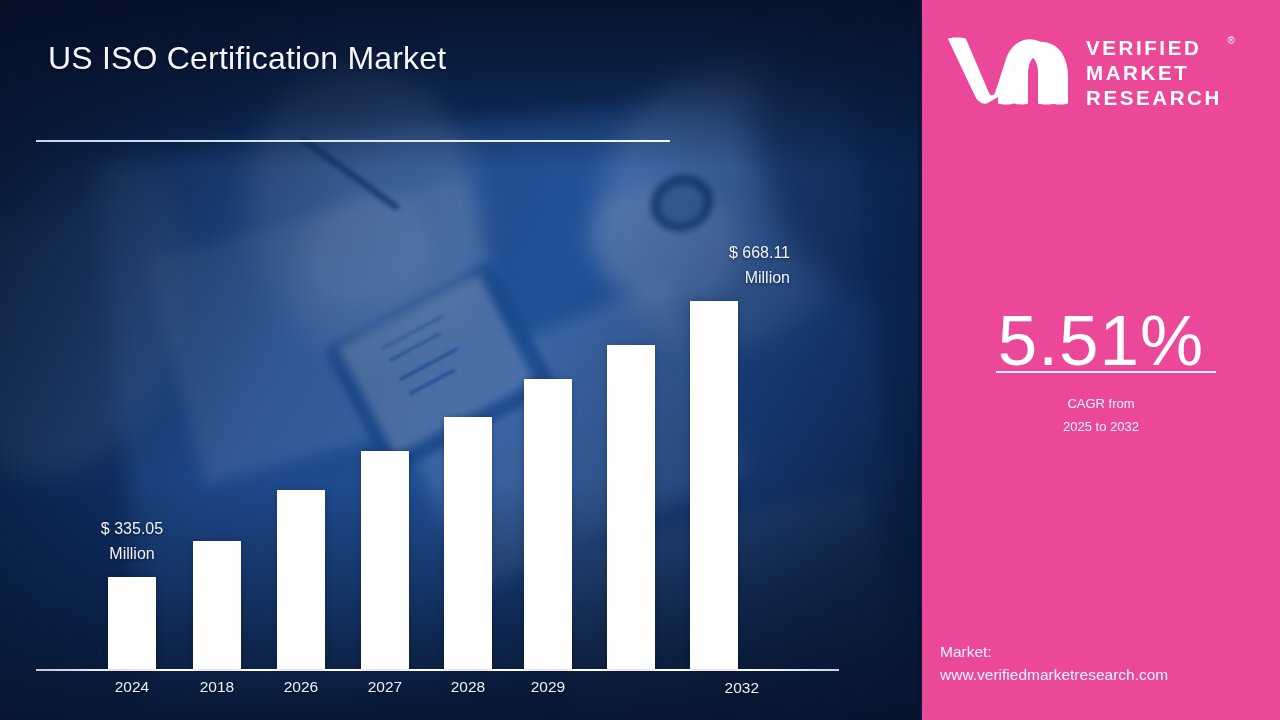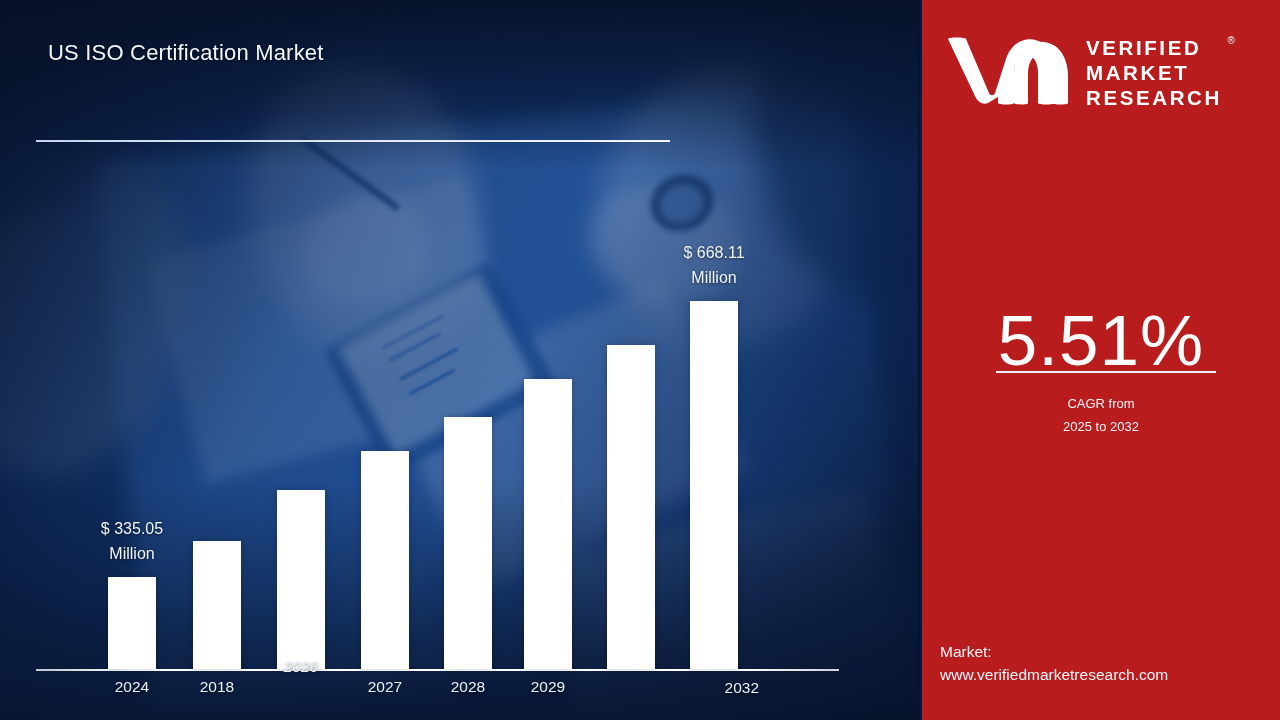--- a/index.html
+++ b/index.html
@@ -194,21 +194,21 @@
   .top-fade {
     position: absolute; left:0; right:0; top:0; height: 170px;
     background: linear-gradient(to bottom, rgba(6,17,40,.92) 0%, rgba(7,20,46,.45) 65%, rgba(8,24,54,0) 100%);
   }
 
   
   .title {
     position: absolute;
     left: 48px;
     top: 40px;
-    font-size: 22px;
+    font-size: 32px;
     color: #f2f6fb;
     letter-spacing: .2px;
     white-space: nowrap;
     text-shadow: 0 1px 3px rgba(0,0,0,.45);
   }
   .title-rule {
     position: absolute;
     left: 36px;
     top: 140px;
     width: 634px;
@@ -252,21 +252,21 @@
     text-align: center;
     white-space: nowrap;
     text-shadow: 0 1px 3px rgba(0,0,0,.5);
   }
 
   
   .right-panel {
     position: absolute;
     left: 922px; top: 0;
     width: 358px; height: 720px;
-    background: #b91c1c;
+    background: #ec4899;
   }
   .panel-seam {
     position: absolute;
     left: 918px; top: 0;
     width: 5px; height: 720px;
     background: linear-gradient(to right, rgba(4,14,34,.9), rgba(9,45,104,.55));
   }
   .logo-wrap {
     position: absolute;
     left: 22px; top: 26px;
@@ -372,34 +372,34 @@
           <div class="bar" style="left: 277px; top: 490px; width: 48px; height: 179px;"></div>
           <div class="bar" style="left: 361px; top: 451px; width: 48px; height: 218px;"></div>
           <div class="bar" style="left: 444px; top: 417px; width: 48px; height: 252px;"></div>
           <div class="bar" style="left: 524px; top: 379px; width: 48px; height: 290px;"></div>
           <div class="bar" style="left: 607px; top: 345px; width: 48px; height: 324px;"></div>
           <div class="bar" style="left: 690px; top: 301px; width: 48px; height: 368px;"></div>
         </div>
       <div id="ticks">
           <div class="tick-label" style="left: 87px; width: 90px; top: 678px;">2024</div>
           <div class="tick-label" style="left: 172px; width: 90px; top: 678px;">2018</div>
-          <div class="tick-label" style="left: 256px; width: 90px; top: 658px; font-style: italic;">2026</div>
+          <div class="tick-label" style="left: 256px; width: 90px; top: 678px;">2026</div>
           <div class="tick-label" style="left: 340px; width: 90px; top: 678px;">2027</div>
           <div class="tick-label" style="left: 423px; width: 90px; top: 678px;">2028</div>
           <div class="tick-label" style="left: 503px; width: 90px; top: 678px;">2029</div>
           <div class="tick-label" style="left: 586px; width: 90px; top: 718px; margin-top: 48px;">2030</div>
           <div class="tick-label" style="left: 669px; width: 90px; top: 679px; text-align: right;">2032</div>
         </div>
 
       <div class="bar-label" style="left:56px; top:516px; width:152px;">
         <div>$ 335.05</div>
         <div>Million</div>
       </div>
 
-      <div class="bar-label" style="left:638px; top:240px; width:152px;">
+      <div class="bar-label" style="left:638px; top:240px; width:152px;text-align:right;">
         <div>$ 668.11</div>
         <div>Million</div>
       </div>
     </div>
   </div>
 
   <div class="panel-seam"></div>
 
   <div class="right-panel">
 

